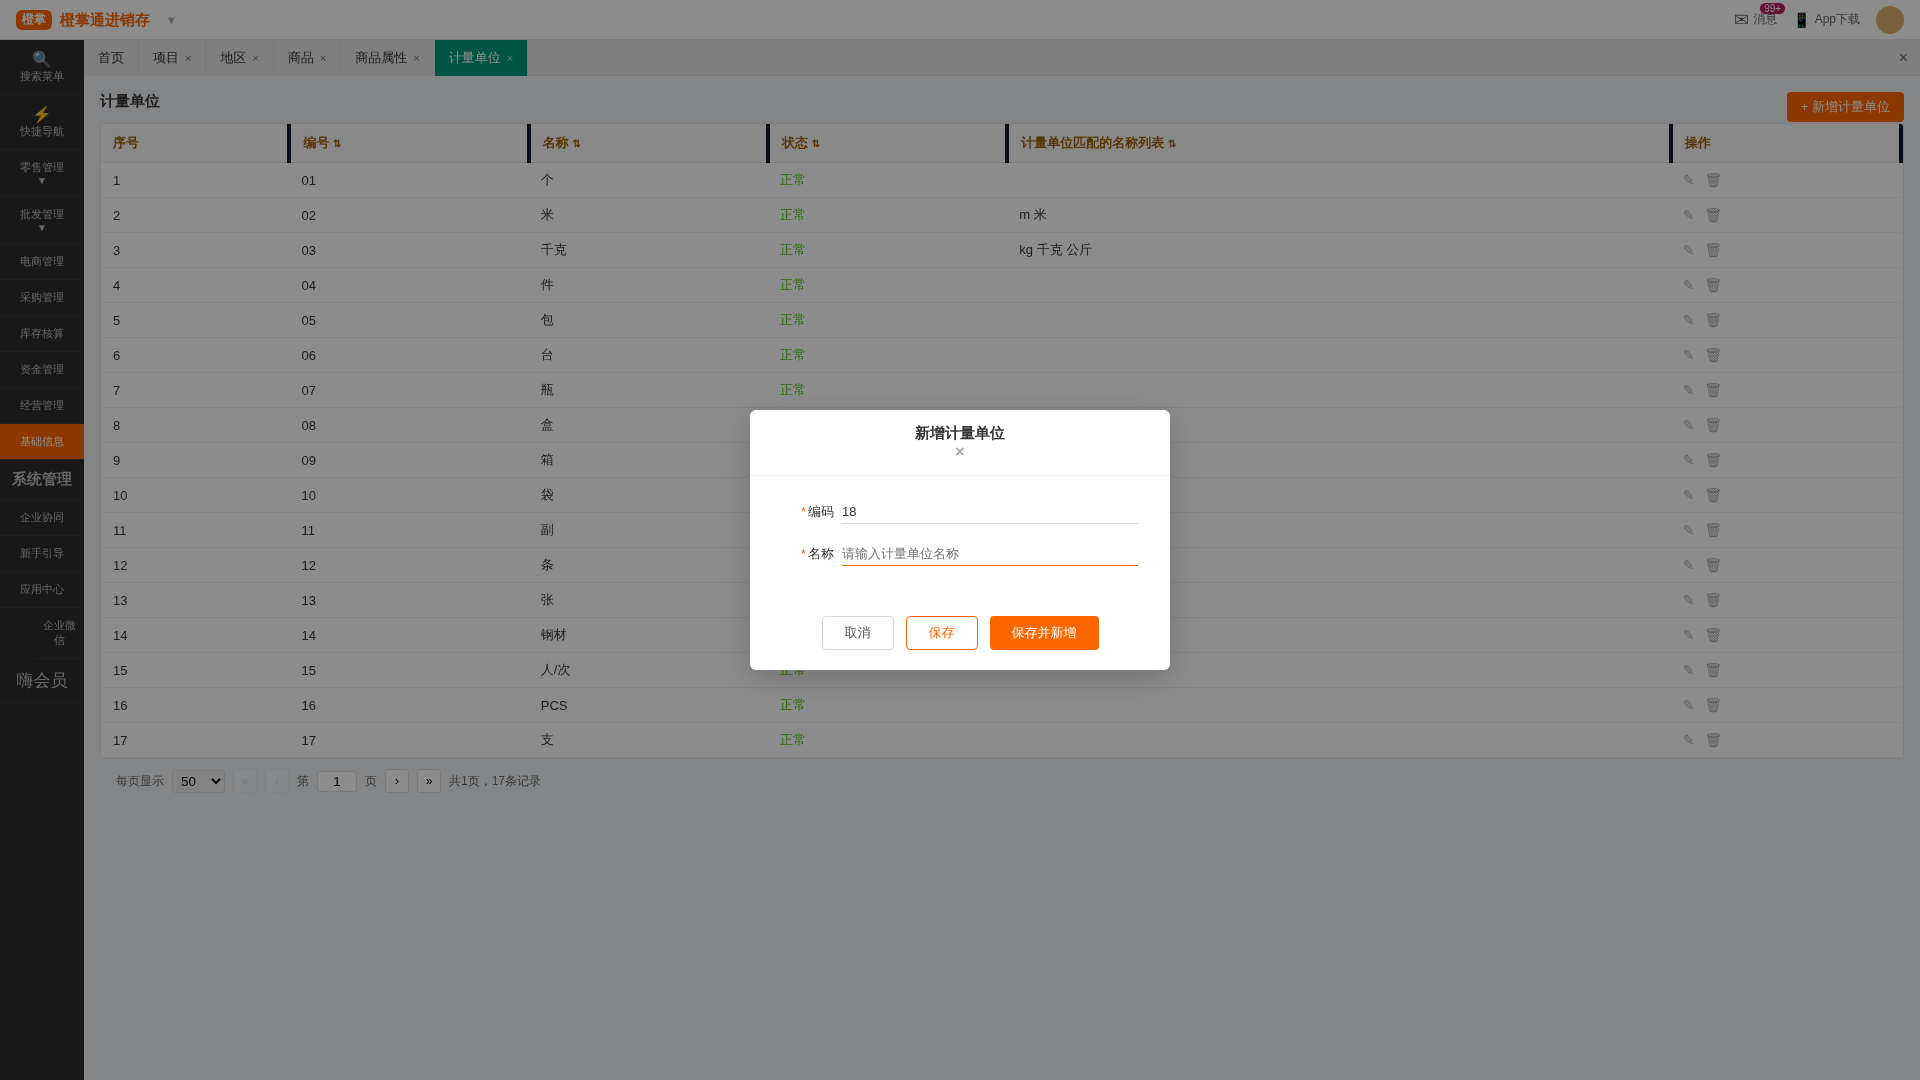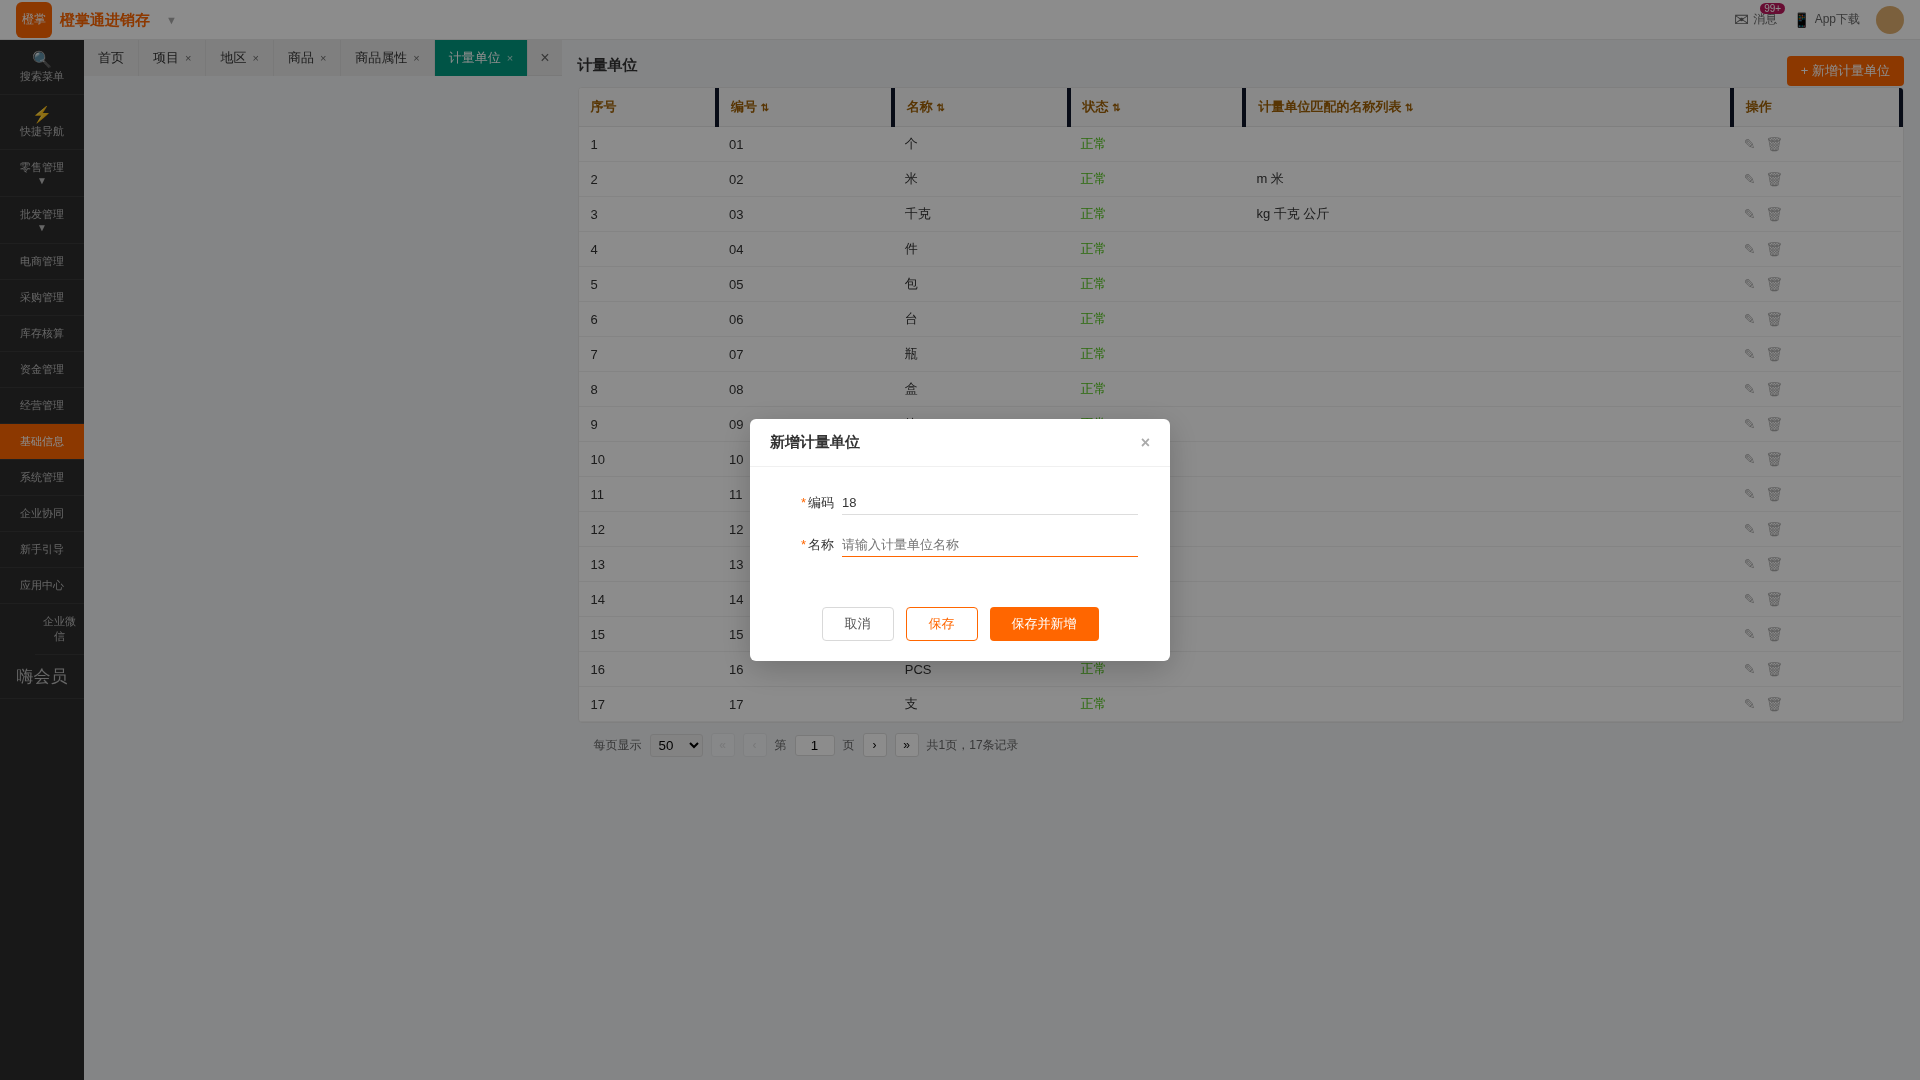--- a/index.html
+++ b/index.html
@@ -15,28 +15,28 @@
       padding: 0 16px;
       border-bottom: 1px solid #e8e8e8;
     }
     .logo-area {
       display: flex;
       align-items: center;
       gap: 8px;
     }
     .logo-icon {
       width: 36px;
-      height: 36px;
+      height: 20px;
       background: #f60;
       border-radius: 6px;
       display: flex;
       align-items: center;
       justify-content: center;
       color: #fff;
-      font-weight: normal;
+      font-weight: bold;
       font-size: 12px;
     }
     .top-right {
       display: flex;
       align-items: center;
       gap: 16px;
     }
     .top-btn {
       display: flex;
       align-items: center;
@@ -85,21 +85,21 @@
       cursor: pointer;
       color: #bbb;
       border-bottom: 1px solid #3a3a3a;
     }
     .sidebar-item.active { background: #f60; color: #fff; }
 
     
     .main {
       flex: 1;
       display: flex;
-      flex-direction: row;
+      flex-direction: column;
       overflow: hidden;
     }
 
     
     .tab-bar {
       background: #e8e8e8;
       display: flex;
       align-items: center;
       padding: 0 0;
       height: 36px;
@@ -257,20 +257,21 @@
     }
     .dialog-header {
       display: flex;
       align-items: center;
       justify-content: space-between;
       padding: 14px 20px;
       border-bottom: 1px solid #f0f0f0;
       font-size: 15px;
       font-weight: 600;
       color: #333;
+      flex-direction: column;
     }
     .dialog-close {
       cursor: pointer;
       color: #aaa;
       font-size: 16px;
     }
     .dialog-body {
       padding: 24px 32px 16px;
     }
     .form-row {
@@ -390,21 +391,21 @@
     </div>
     <div class="sidebar-item" style="font-size:11px;padding:10px 4px;">
       <div>资金管理</div>
     </div>
     <div class="sidebar-item" style="font-size:11px;padding:10px 4px;">
       <div>经营管理</div>
     </div>
     <div class="sidebar-item active" style="font-size:11px;padding:10px 4px;">
       <div>基础信息</div>
     </div>
-    <div class="sidebar-item" style="font-size:11px;padding:10px 4px;">
+    <div class="sidebar-item" style="font-size:15px;padding:10px 4px;font-weight:bold;">
       <div>系统管理</div>
     </div>
     <div class="sidebar-item" style="font-size:11px;padding:10px 4px;">
       <div>企业协同</div>
     </div>
     <div class="sidebar-item" style="font-size:11px;padding:10px 4px;">
       <div>新手引导</div>
     </div>
     <div class="sidebar-item" style="font-size:11px;padding:10px 4px;">
       <div>应用中心</div>

